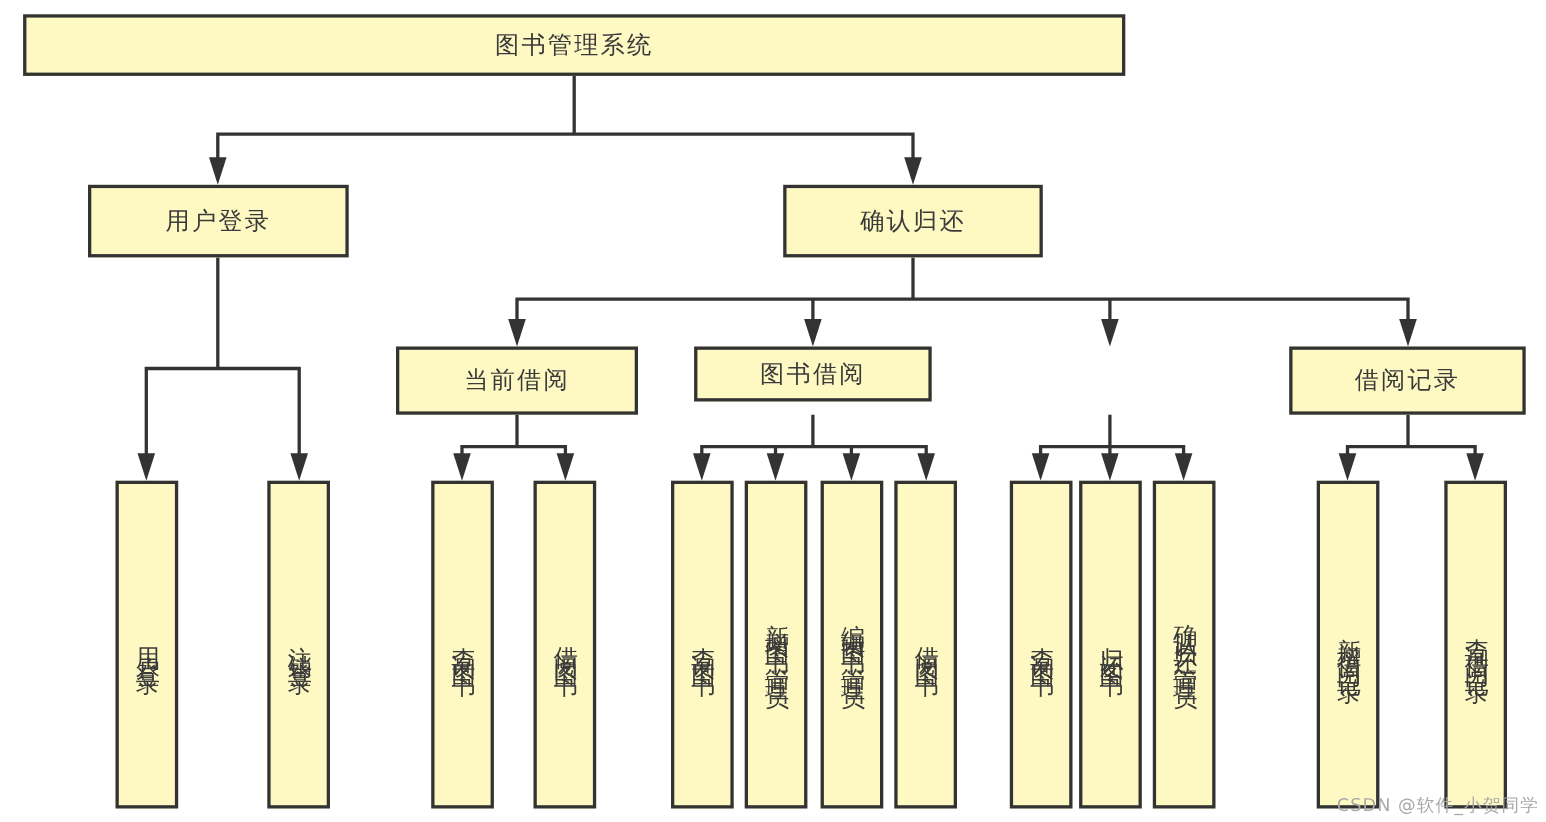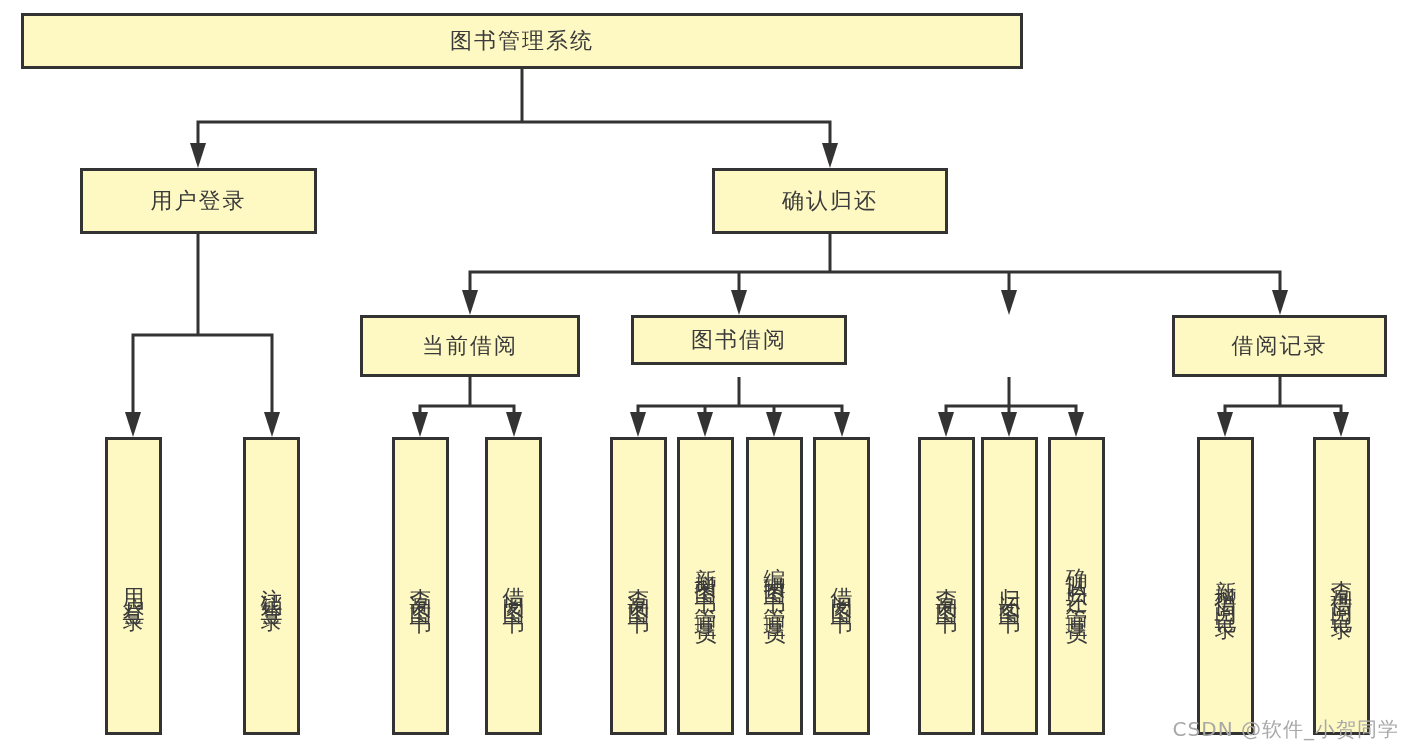--- a/index.html
+++ b/index.html
@@ -42,21 +42,21 @@
     writing-mode:vertical-rl;
     text-orientation:mixed;
     font-size:22px;
     letter-spacing:8px;
     line-height:1;
   }
   .watermark{
     position:absolute;
     right:6px;
     bottom:4px;
-    font-size:20px;
+    font-size:16px;
     letter-spacing:1px;
     color:var(--watermark);
     z-index:5;
     white-space:nowrap;
   }
 </style>
 </head>
 <body>
 
 <div class="canvas">

